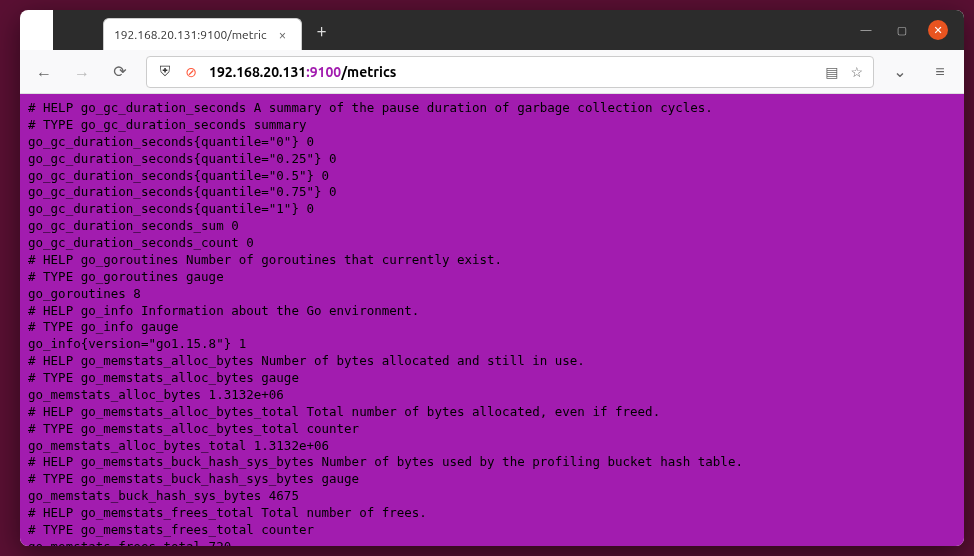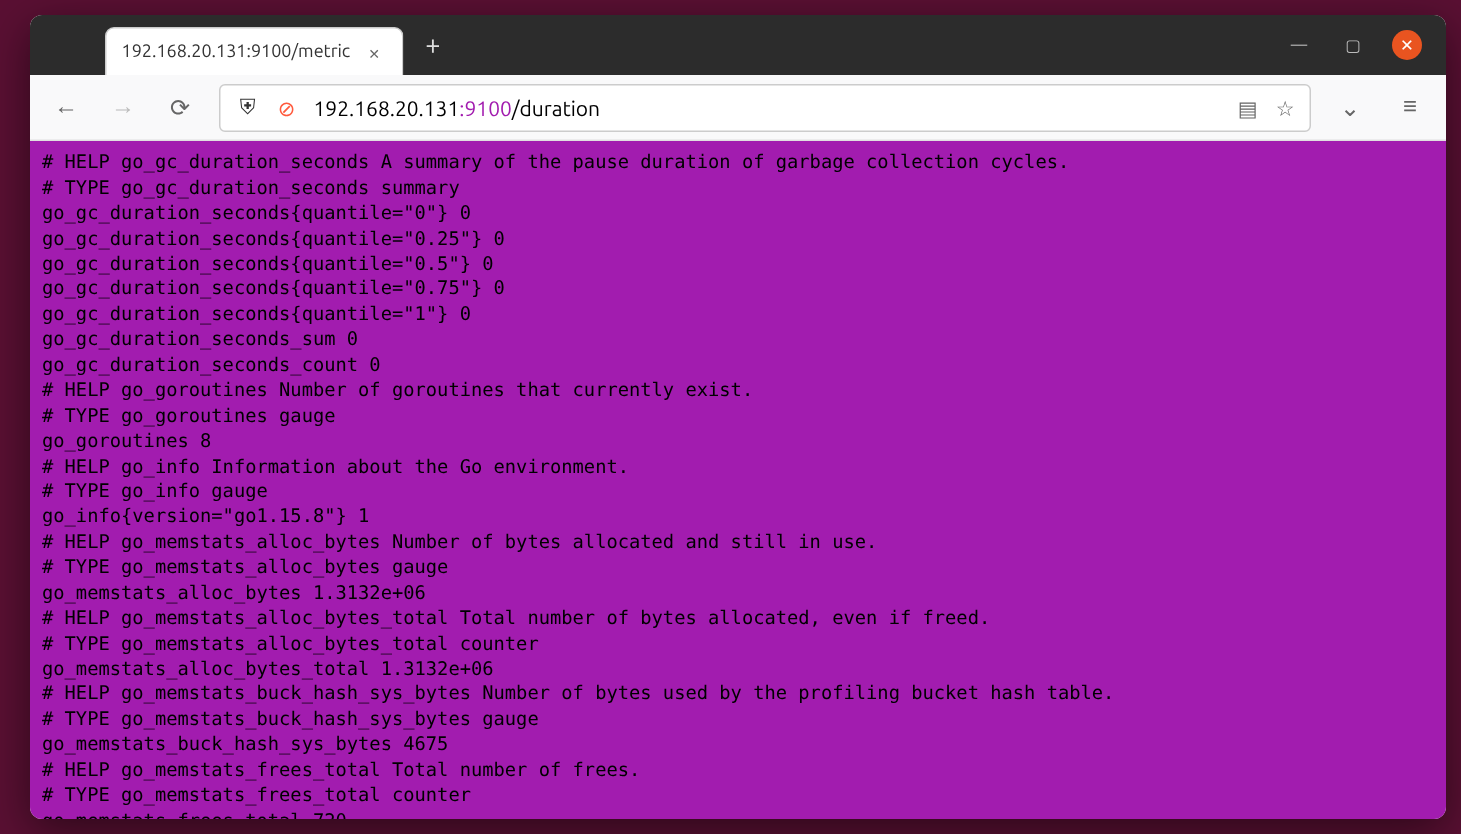--- a/index.html
+++ b/index.html
@@ -28,20 +28,21 @@
       display: flex;
       flex-direction: column;
     }
     .titlebar {
       background: #2c2c2c;
       height: 40px;
       display: flex;
       align-items: center;
       padding: 0 10px;
       gap: 6px;
+      margin-left: 33px;
     }
     .tab {
       background: #fff;
       height: 32px;
       border-radius: 6px 6px 0 0;
       display: flex;
       align-items: center;
       padding: 0 10px;
       gap: 8px;
       min-width: 190px;
@@ -137,20 +138,21 @@
       height: 16px;
       display: flex;
       align-items: center;
       justify-content: center;
     }
     .urlbar .lock { color: #ff5a3d; }
     .url-text {
       flex: 1;
       display: flex;
       white-space: nowrap;
+      font-weight: bold;
     }
     .url-host { color: #000; }
     .url-port { color: #a21caf; }
     .url-path { color: #000; }
     .url-right {
       display: flex;
       gap: 12px;
       color: #666;
     }
     .toolbar-right {
@@ -201,21 +203,21 @@
   <div class="toolbar">
     <div class="nav-btn">←</div>
     <div class="nav-btn disabled">→</div>
     <div class="nav-btn">⟳</div>
     <div class="urlbar">
       <span class="shield">⛨</span>
       <span class="lock">⊘</span>
       <span class="url-text">
         <span class="url-host">192.168.20.131</span>
           <span class="url-port">:9100</span>
-          <span class="url-path">/duration</span>
+          <span class="url-path">/metrics</span>
       </span>
       <span class="url-right">
         <span>▤</span>
         <span>☆</span>
       </span>
     </div>
     <div class="toolbar-right">
       <div class="nav-btn">⌄</div>
       <div class="nav-btn">≡</div>
     </div>

